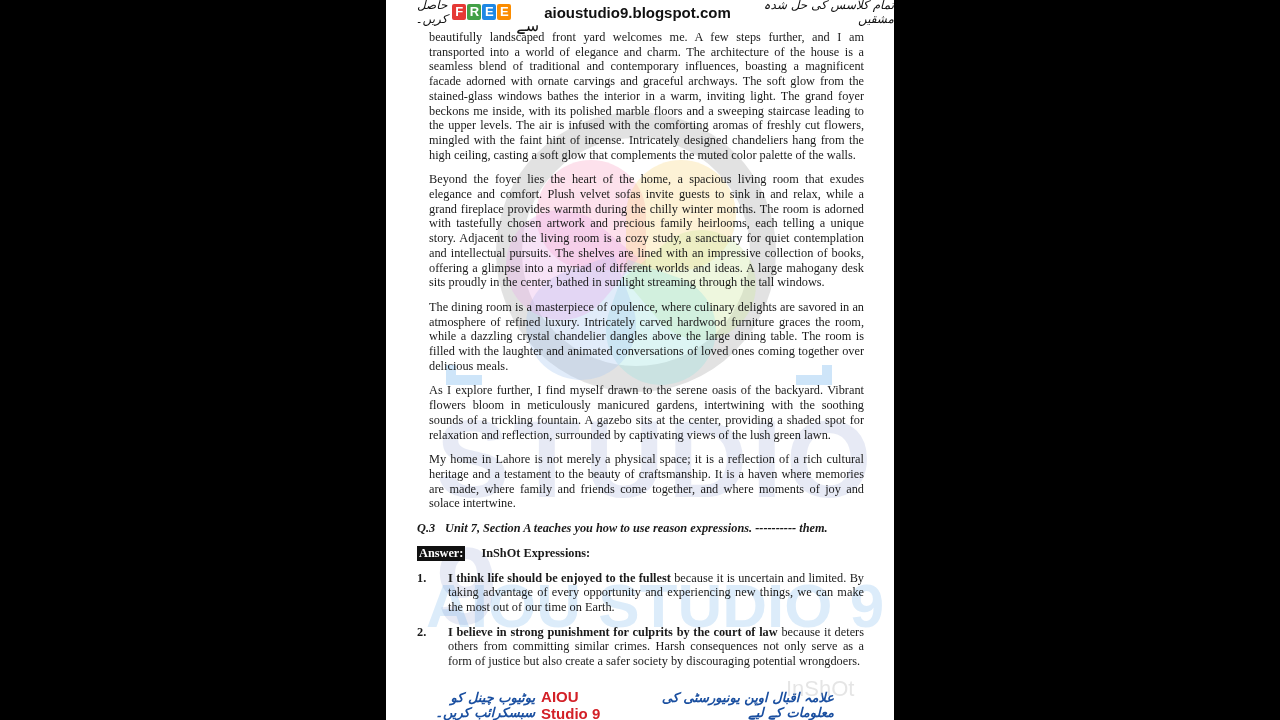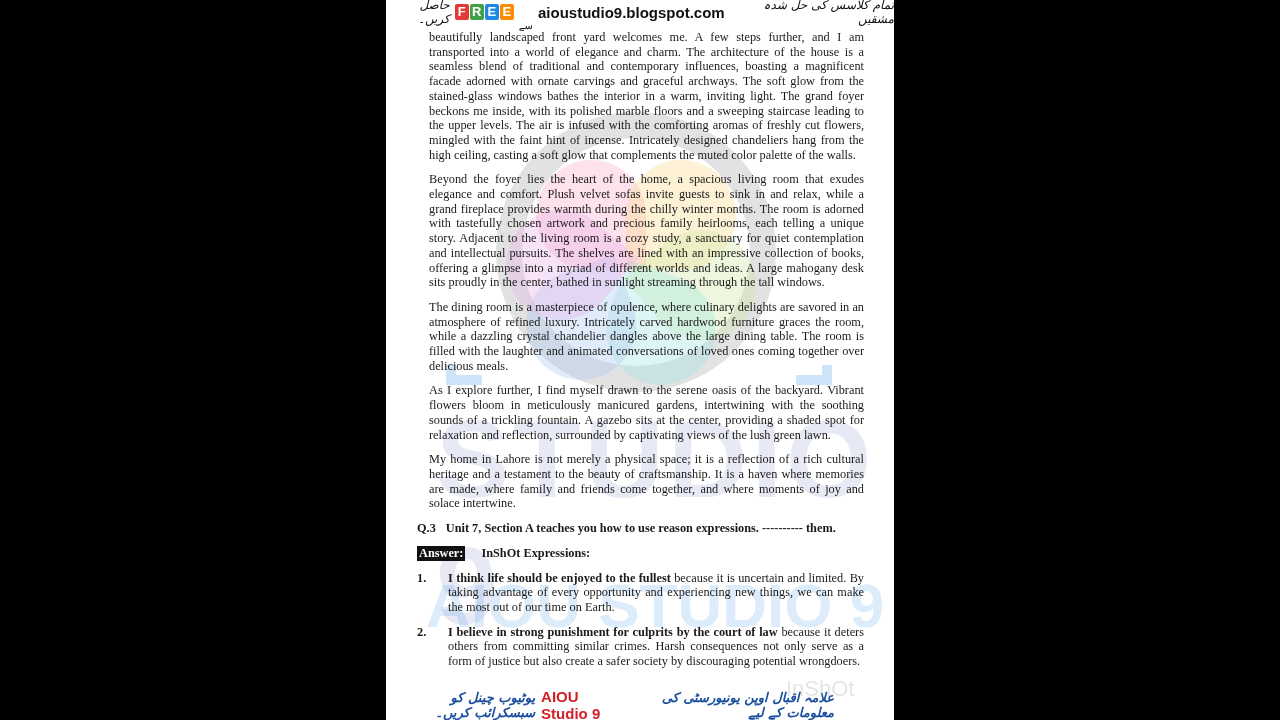--- a/index.html
+++ b/index.html
@@ -3,24 +3,24 @@
 <meta charset="utf-8">
 <style>
   html, body { margin:0; padding:0; }
   body { width:1280px; height:720px; background:#000; position:relative; overflow:hidden; }
   .page { position:absolute; left:386px; top:0; width:508px; height:720px; background:#fff; overflow:hidden; }
   .header { position:absolute; top:0; left:0; width:508px; height:24px; display:flex; align-items:center; justify-content:center; gap:5px; direction:ltr; }
   .urdu { font-family:"DejaVu Sans", sans-serif; font-size:12px; color:#111; direction:rtl; font-style:italic; }
   .site { font-family:Liberation Sans, sans-serif; font-weight:bold; font-size:15px; color:#111; }
   .free { display:flex; gap:1px; }
   .free span { display:inline-block; width:14px; height:16px; color:#fff; font-family:"Liberation Sans", sans-serif; font-weight:bold; font-size:13px; text-align:center; line-height:16px; border-radius:2px; }
-  .arrow { font-family:Liberation Sans, sans-serif; font-size:10px; color:#111;margin-top:27px; }
+  .arrow { font-family:Liberation Sans, sans-serif; font-size:16px; color:#111;margin-top:27px; }
   .content { position:absolute; top:30px; left:31px; width:447px; font-family:"Liberation Serif", serif; font-size:12.3px; line-height:14.7px; color:#1a1a1a; z-index:2; }
   .content p { margin:0 0 10px 12px; text-align:justify; }
-  .q { font-weight:bold; margin:0 0 10px 0; display:flex; gap:10px; font-size:12.3px; }
+  .q { font-weight:bold; margin:0 0 10px 0; display:flex; gap:10px; font-size:12.3px;font-style:italic; }
   .ans { display:flex; align-items:flex-end; gap:16px; font-weight:bold; margin-bottom:10px; }
   .ans-badge { background:#111; color:#fff; padding:0 2px; }
   .li { display:flex; margin-bottom:10px; }
   .li .num { width:31px; flex-shrink:0; font-weight:bold; }
   .li .body { text-align:justify; flex:1; }
   .li b { font-weight:bold; }
   .footer { position:absolute; bottom:0; left:0; width:448px; height:30px; display:flex; align-items:center; justify-content:center; gap:6px; z-index:3; background:#fff; }
   .footer .urdu { font-size:13px; color:#1a4fa0; font-weight:bold; }
   .footer .brand { font-family:"Liberation Sans", sans-serif; font-weight:bold; font-size:15px; color:#d32027; }
   

